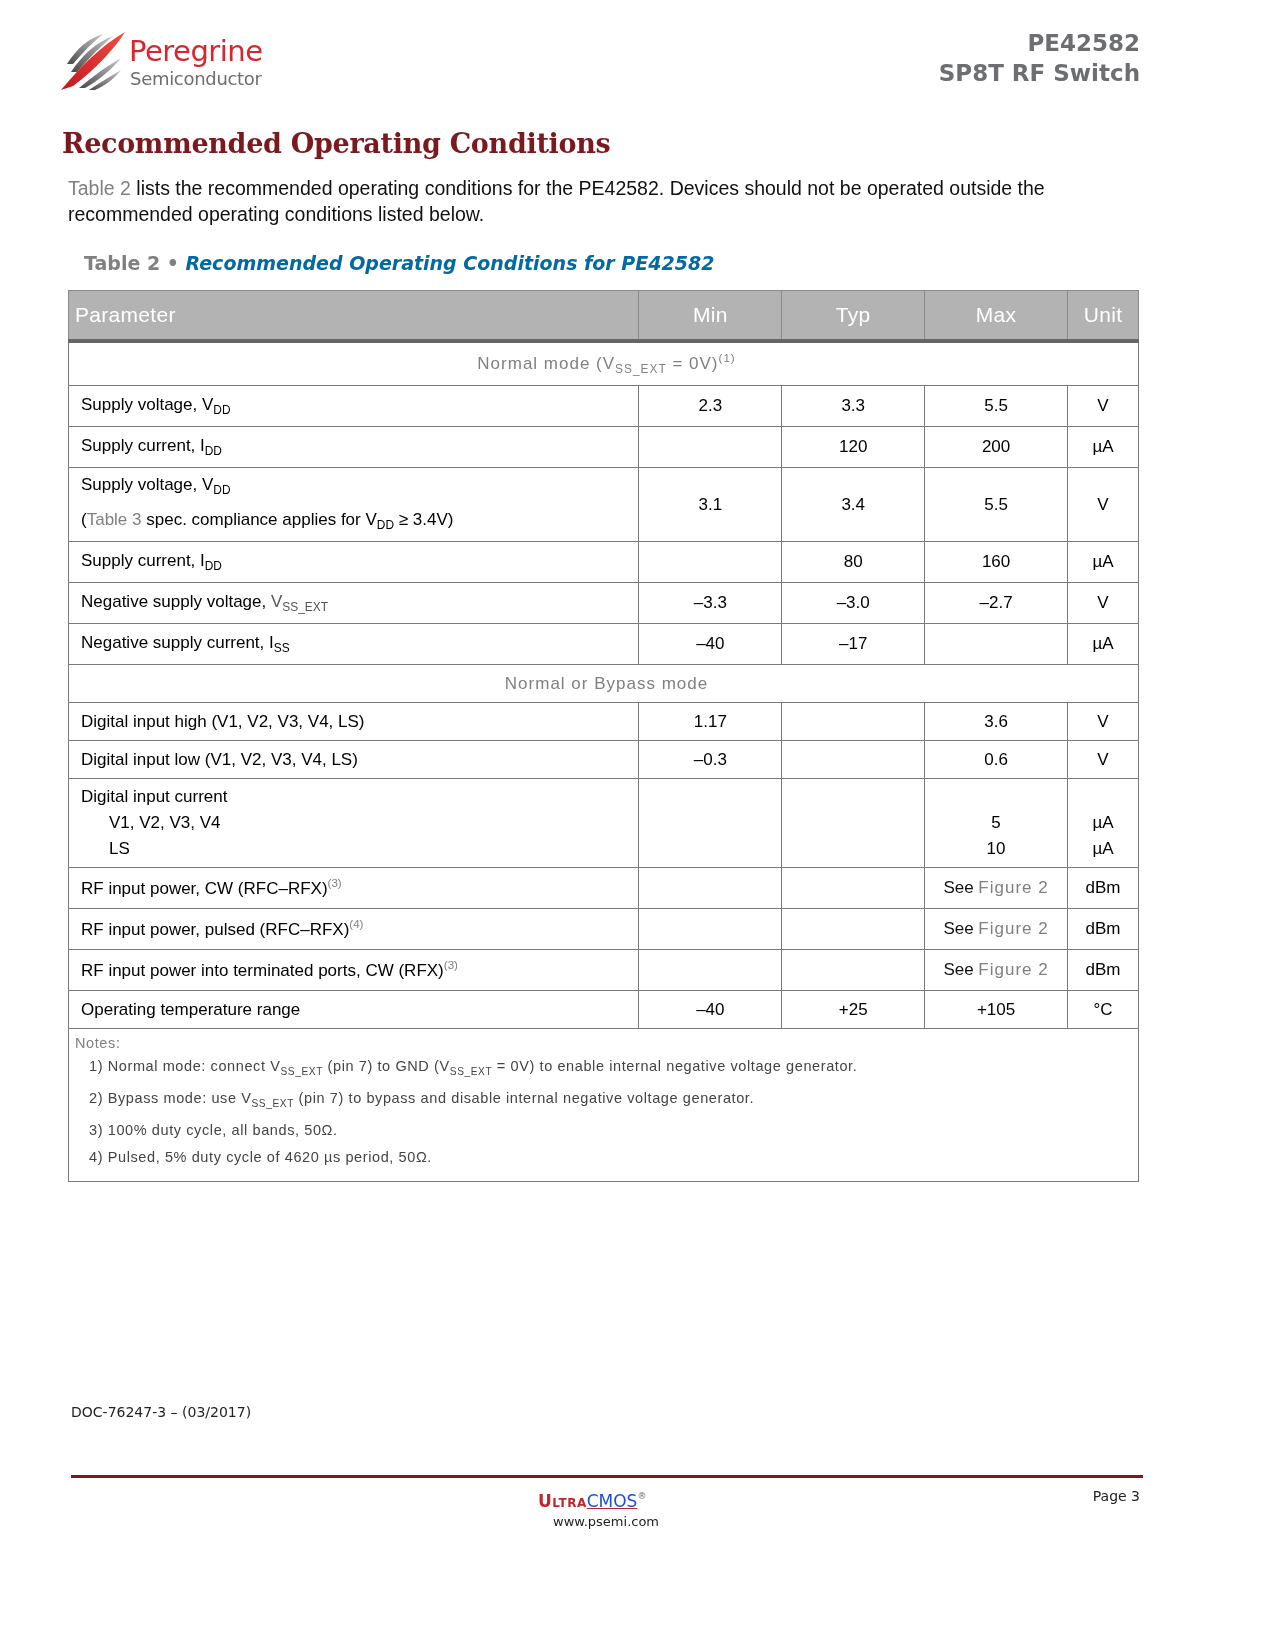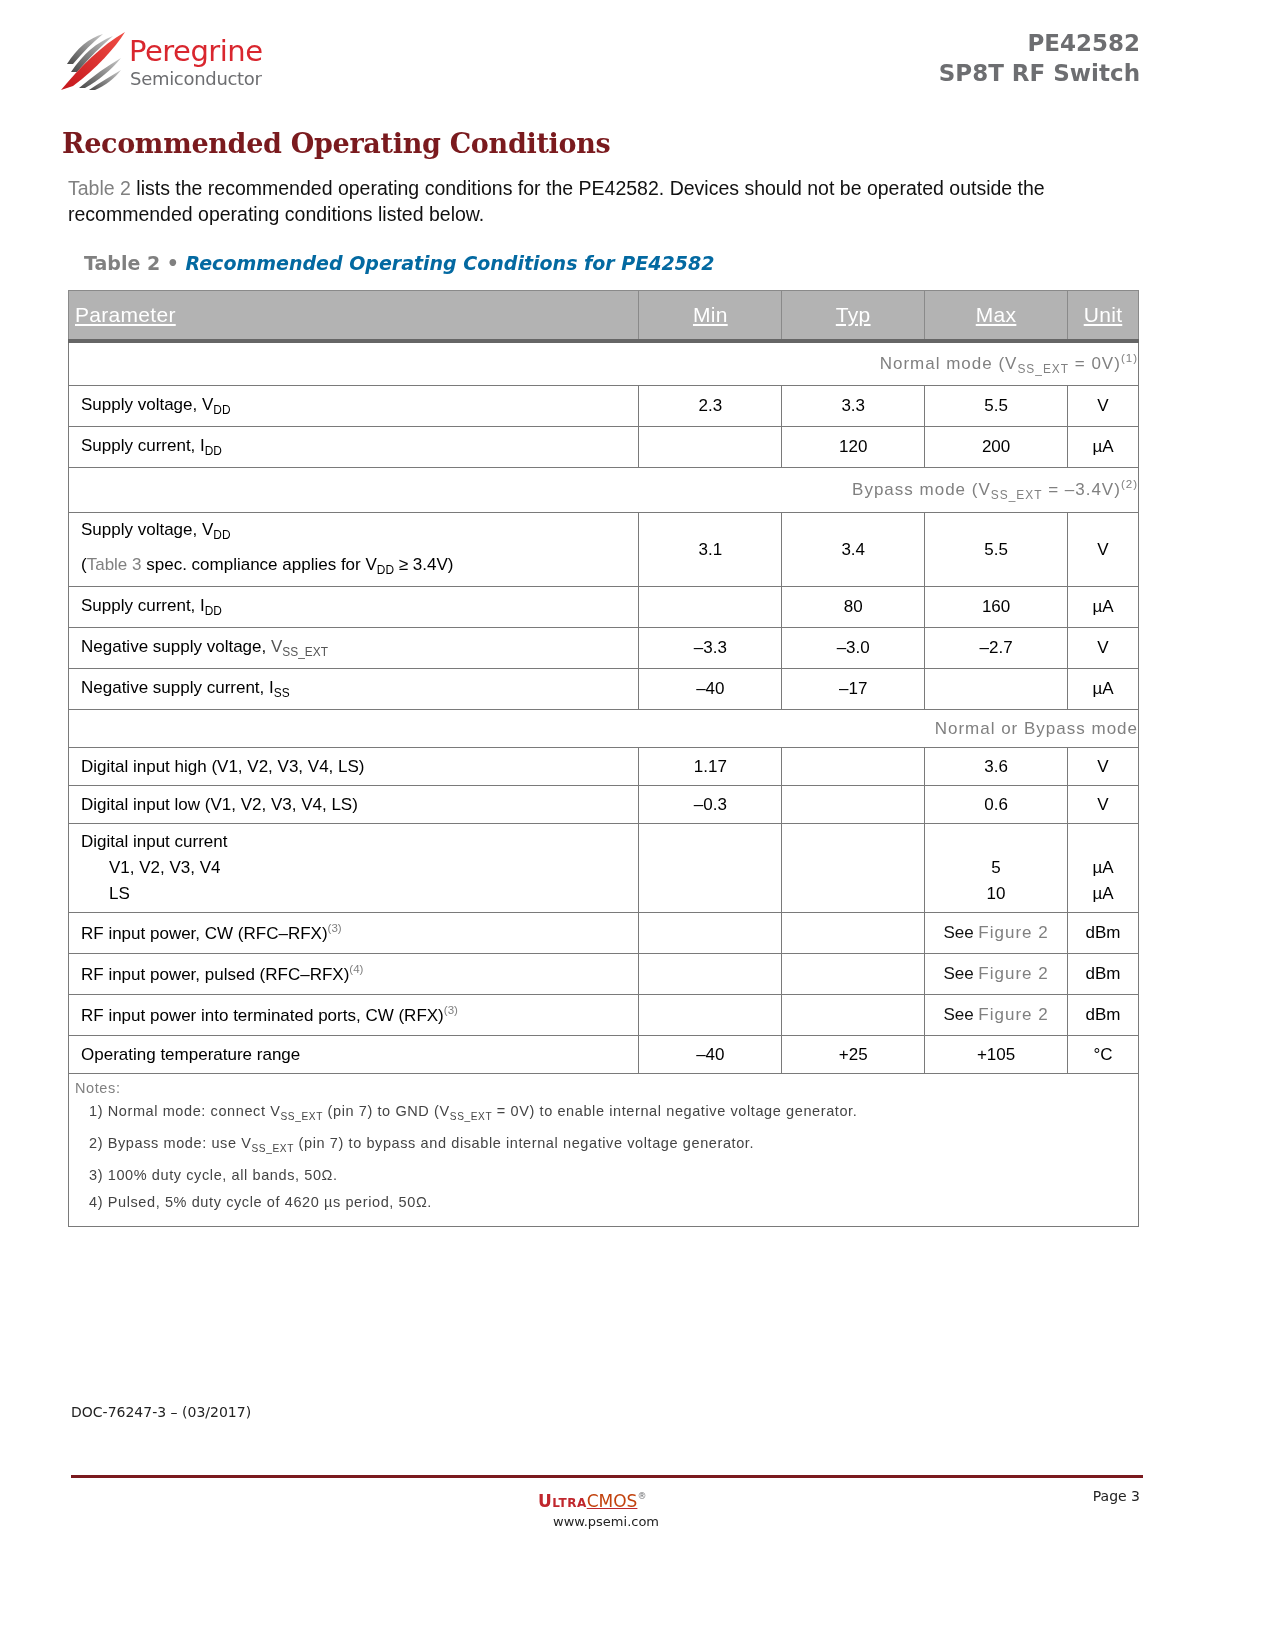--- a/index.html
+++ b/index.html
@@ -18,26 +18,26 @@
     h1.section { position: absolute; left: 62px; top: 128px; font-family: "DejaVu Serif", serif; font-weight: bold; font-size: 27px; color: #7a1a1e; letter-spacing: -0.3px; }
 
     .intro { position: absolute; left: 68px; top: 175px; width: 1075px; font-size: 19.5px; line-height: 26px; color: #111; }
     .xref { color: #808080; }
 
     .caption { position: absolute; left: 68px; top: 252px; font-family: "DejaVu Sans", sans-serif; font-size: 19px; }
     .caption .cap-num { color: #808080; font-weight: bold; margin-left: 16px; }
     .caption .cap-title { color: #0369a1; font-style: italic; font-weight: bold; }
 
     table.spec { position: absolute; left: 68px; top: 290px; width: 1071px; border-collapse: collapse; font-size: 17px; }
-    table.spec th { background: #b3b3b3; color: #ffffff; font-weight: normal; font-size: 21px; height: 50px; border: 1.5px solid #8a8a8a; border-bottom: 4px solid #666; letter-spacing: 0.3px; text-decoration: underline; }
+    table.spec th { background: #b3b3b3; color: #ffffff; font-weight: normal; font-size: 21px; height: 50px; border: 1.5px solid #8a8a8a; border-bottom: 4px solid #666; letter-spacing: 0.3px; }
     table.spec th.param { text-align: left; padding-left: 6px; }
     table.spec td { border: 1.5px solid #7a7a7a; height: 41px; text-align: center; vertical-align: middle; }
     table.spec td.p { text-align: left; padding-left: 12px; }
     .col-p { width: 571px; } .col-n { width: 143px; } .col-u { width: 71px; }
-    tr.group td { text-align: right; padding-left: 6px; color: #808080; letter-spacing: 1px; font-size: 17px; height: 45px; }
+    tr.group td { text-align: center; padding-left: 6px; color: #808080; letter-spacing: 1px; font-size: 17px; height: 45px; }
     tr.group.short td { height: 38px; }
     sub { font-size: 70%; vertical-align: -4px; }
     sup { font-size: 68%; vertical-align: 7px; color: #808080; }
     .ssext { color: #555; }
     tr.tall td { height: 74px; }
     tr.tall td.p div { line-height: 30px; }
     tr.mid td { height: 38px; }
     tr.dic td { height: 89px; }
     .stack div { line-height: 26px; }
     .indent { padding-left: 28px; }
@@ -45,21 +45,21 @@
     .see-fig .xref { letter-spacing: 1px; }
 
     tr.notes td { text-align: left; padding: 6px 6px 10px 6px; height: auto; color: #444; font-size: 14.5px; letter-spacing: 0.6px; }
     tr.notes .nh { color: #808080; margin-bottom: 2px; }
     tr.notes .n { padding-left: 14px; line-height: 27px; }
 
     .foot-rule { position: absolute; left: 71px; top: 1475px; width: 1072px; height: 3px; background: #7a1a1e; }
     .foot-doc { position: absolute; left: 71px; top: 1404px; font-family: "DejaVu Sans", sans-serif; font-size: 14px; color: #222; }
     .foot-logo { position: absolute; left: 538px; top: 1486px; font-family: "DejaVu Sans", sans-serif; font-size: 17px; line-height: 20px; }
     .foot-logo .u { color: #c0272d; font-weight: bold; font-variant: small-caps; letter-spacing: 0.5px; }
-    .foot-logo .c { color: #c2410c; text-decoration: underline; text-decoration-color: #c0272d; }
+    .foot-logo .c { color: #1d4ed8; text-decoration: underline; text-decoration-color: #c0272d; }
     .foot-logo .reg { font-size: 9px; vertical-align: 8px; color: #6d6e71; }
     .foot-url { position: absolute; left: 553px; top: 1514px; font-family: "DejaVu Sans", sans-serif; font-size: 13px; color: #222; }
     .foot-page { position: absolute; right: 135px; top: 1488px; font-family: "DejaVu Sans", sans-serif; font-size: 14px; color: #222; }
   </style>
 </head>
 <body>
 
 <div class="logo">
   <svg class="mark" width="68" height="62" viewBox="0 0 68 62">
     <defs>
@@ -123,23 +123,20 @@
       <td>5.5</td>
       <td>V</td>
     </tr>
     <tr>
       <td class="p"><span>Supply current, I</span><sub>DD</sub></td>
       <td></td>
       <td>120</td>
       <td>200</td>
       <td>µA</td>
     </tr>
-    <tr class="group">
-      <td colspan="5"><span>Bypass mode (V</span><sub>SS_EXT</sub><span> = –3.4V)</span><sup>(2)</sup></td>
-    </tr>
     <tr class="tall">
       <td class="p">
         <div><span>Supply voltage, V</span><sub>DD</sub></div>
         <div><span>(</span><span class="xref">Table 3</span><span> spec. compliance applies for V</span><sub>DD</sub><span> ≥ 3.4V)</span></div>
       </td>
       <td>3.1</td>
       <td>3.4</td>
       <td>5.5</td>
       <td>V</td>
     </tr>

